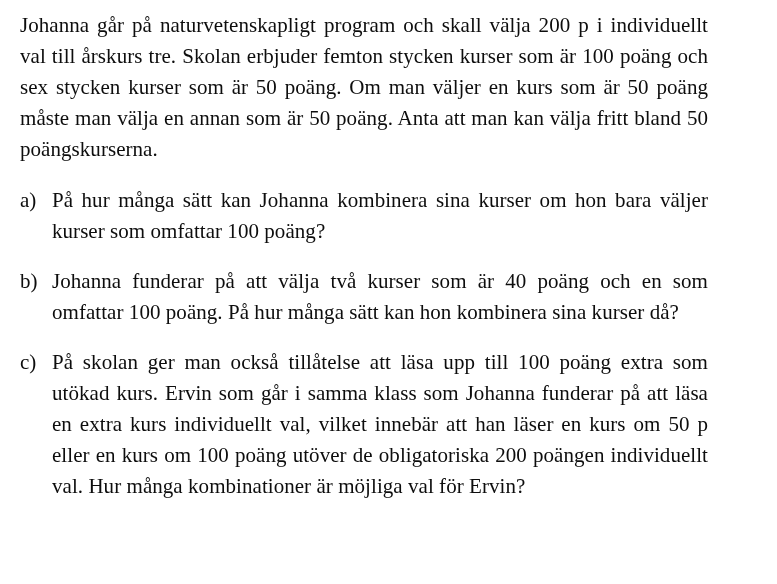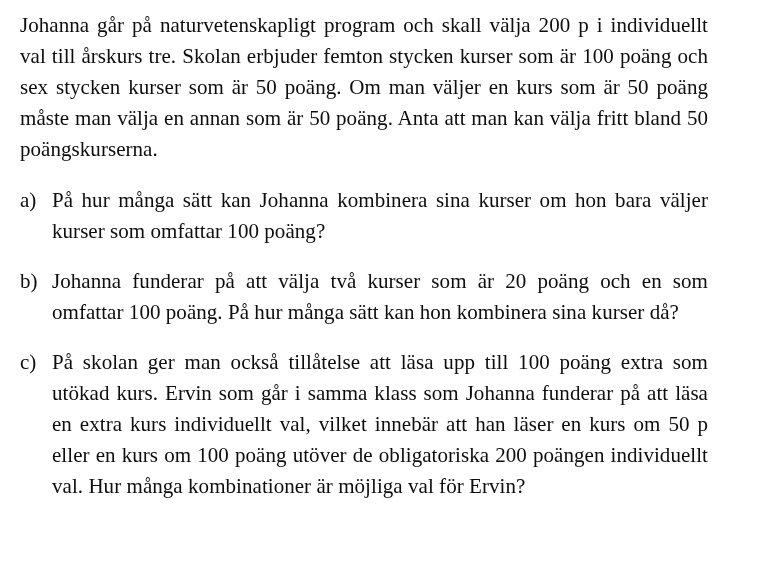--- a/index.html
+++ b/index.html
@@ -71,21 +71,21 @@
 
   <ul class="problem-list">
 
     <li class="problem-item">
       <span class="problem-marker">a)</span>
       <span class="problem-text">På hur många sätt kan Johanna kombinera sina kurser om hon bara väljer kurser som omfattar 100 poäng?</span>
     </li>
 
     <li class="problem-item">
       <span class="problem-marker">b)</span>
-      <span class="problem-text">Johanna funderar på att välja två kurser som är 20 poäng och en som omfattar 100 poäng. På hur många sätt kan hon kombinera sina kurser då?</span>
+      <span class="problem-text">Johanna funderar på att välja två kurser som är 40 poäng och en som omfattar 100 poäng. På hur många sätt kan hon kombinera sina kurser då?</span>
     </li>
 
     <li class="problem-item">
       <span class="problem-marker">c)</span>
       <span class="problem-text">På skolan ger man också tillåtelse att läsa upp till 100 poäng extra som utökad kurs. Ervin som går i samma klass som Johanna funderar på att läsa en extra kurs individuellt val, vilket innebär att han läser en kurs om 50 p eller en kurs om 100 poäng utöver de obligatoriska 200 poängen individuellt val. Hur många kombinationer är möjliga val för Ervin?</span>
     </li>
 
   </ul>
 </div>
 

